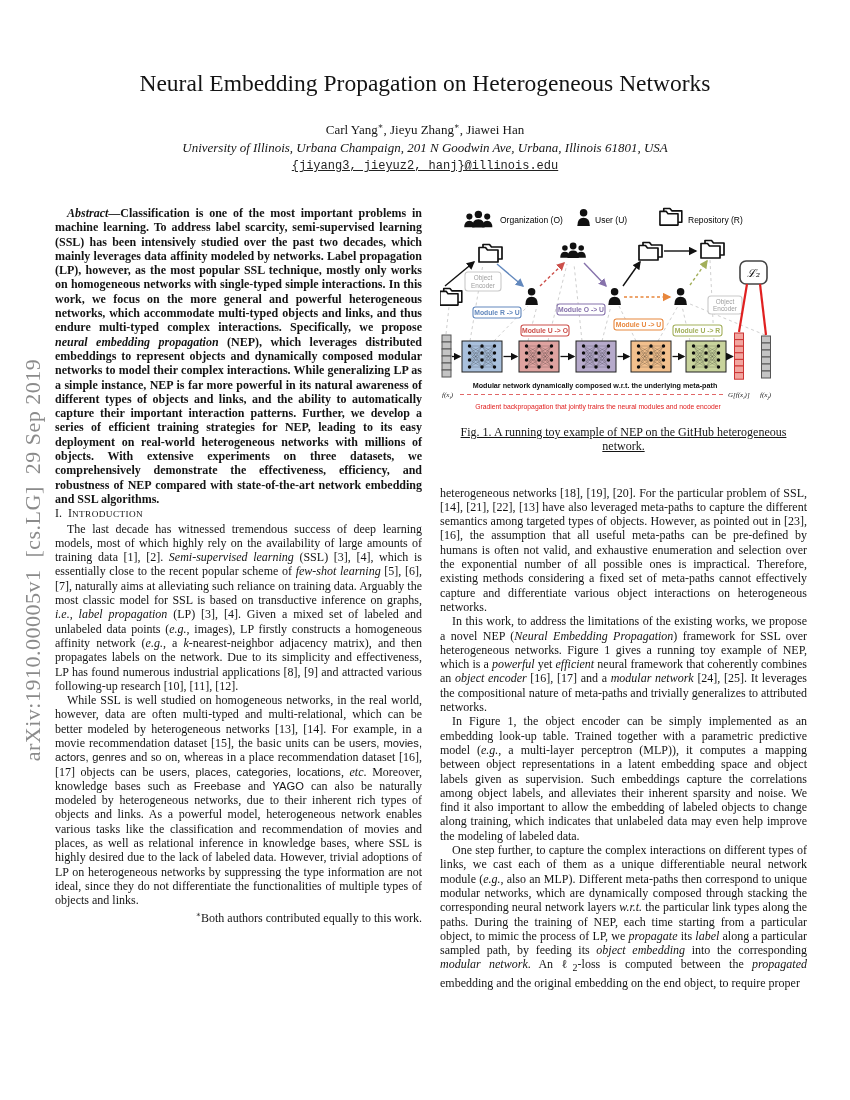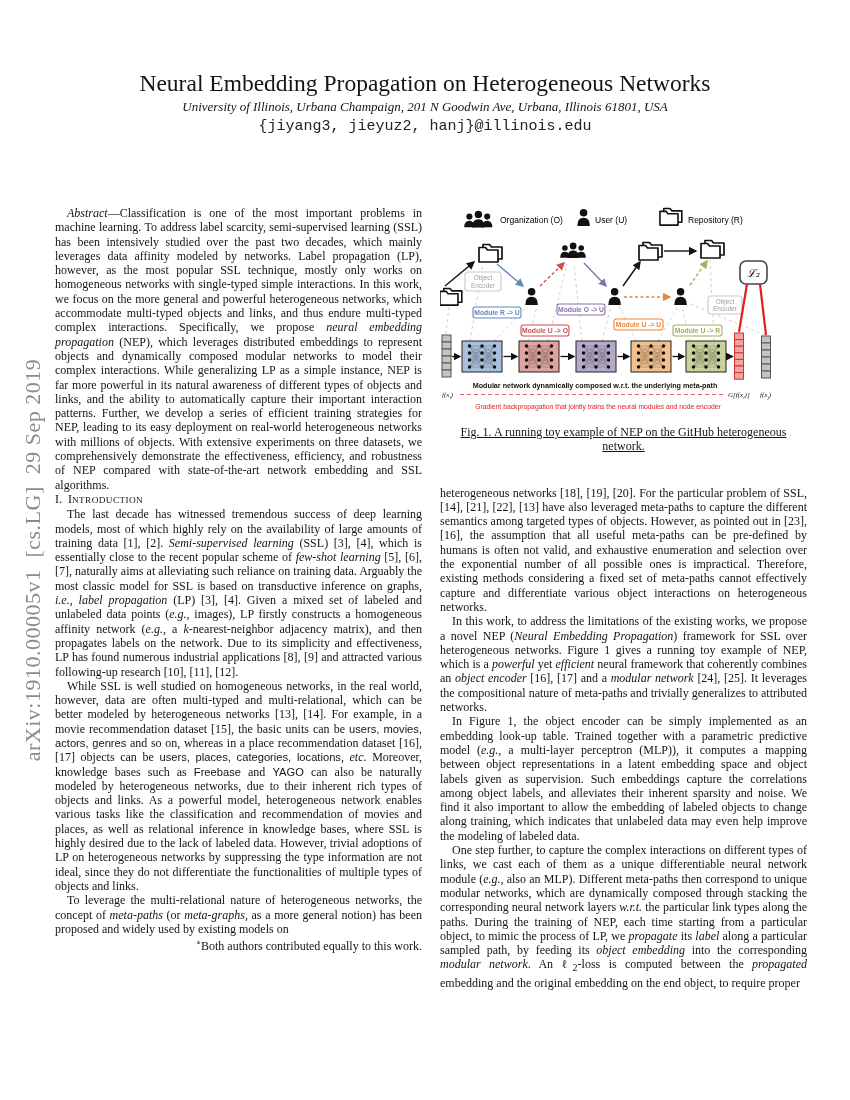--- a/index.html
+++ b/index.html
@@ -4,26 +4,26 @@
 <style>
   html,body{margin:0;padding:0;background:#fff;}
   .page{position:relative;width:850px;height:1100px;background:#fff;overflow:hidden;
         font-family:"Liberation Serif","DejaVu Serif",serif;color:#141414;}
   .arxiv-strip{position:absolute;top:560px;left:33px;transform:translate(-50%,-50%) rotate(-90deg);
         white-space:pre;font-size:22px;color:#8b8b8b;letter-spacing:.5px;}
   .header{position:absolute;top:70px;left:0;width:850px;text-align:center;}
   .title{font-size:23.5px;font-weight:normal;margin:0;}
   .authors{font-size:13px;margin-top:24px;}
   .affiliation{font-size:13px;font-style:italic;margin-top:2px;}
-  .emails{font-family:"Liberation Mono","DejaVu Sans Mono",monospace;font-size:15px;margin-top:3px;color:#222;}
+  .emails{font-family:"Liberation Mono","DejaVu Sans Mono",monospace;font-size:12px;margin-top:3px;color:#222;text-decoration:underline;}
   .columns{position:absolute;left:55px;top:206px;width:752px;display:flex;gap:18px;align-items:flex-start;}
   .col{width:368px;text-align:justify;}
   .col p{margin:0;text-indent:12px;font-size:12px;line-height:14.3px;}
   .col p.no-indent{text-indent:0;margin-top:32px;}
-  .abstract{font-weight:normal;font-size:11.2px;line-height:13.9px;}
+  .abstract{font-weight:bold;font-size:11.2px;line-height:13.9px;}
   .section-heading{font-size:12.5px;margin:10px 0 7px 0;text-indent:0 !important;}
   .sc{font-size:77%;letter-spacing:.4px;}
   .sf{font-family:"Liberation Sans","DejaVu Sans",sans-serif;font-size:93%;}
   .footnote{font-size:10.5px;margin-top:12px;text-indent:8px !important;text-align:right;}
   .fig-caption{font-size:9.8px;line-height:12px;margin:7px 0 10px 0;text-indent:0 !important;text-align:center;text-decoration:underline;}
   sup{font-size:65%;}
   svg text{font-family:"Liberation Sans","DejaVu Sans",sans-serif;}
   .fold{fill:#fff;stroke:#111;stroke-width:1.7;stroke-linejoin:round;}
   .enc-box{fill:#fff;stroke:#c9c9c9;stroke-width:1.1;}
   .enc-txt{fill:#a0a0a0;font-size:6.4px;text-anchor:middle;}
@@ -34,32 +34,32 @@
 </style>
 </head>
 <body>
 
 <div class="page">
 
   <div class="arxiv-strip">arXiv:1910.00005v1  [cs.LG]  29 Sep 2019</div>
 
   <div class="header">
     <h1 class="title">Neural Embedding Propagation on Heterogeneous Networks</h1>
+    <div class="authors">Carl Yang<sup>∗</sup>, Jieyu Zhang<sup>∗</sup>, Jiawei Han</div>
     <div class="affiliation">University of Illinois, Urbana Champaign, 201 N Goodwin Ave, Urbana, Illinois 61801, USA</div>
     <div class="emails">{jiyang3, jieyuz2, hanj}@illinois.edu</div>
   </div>
 
   <div class="columns">
 
     <div class="col">
       <p class="abstract"><i>Abstract</i>—Classification is one of the most important problems in machine learning. To address label scarcity, semi-supervised learning (SSL) has been intensively studied over the past two decades, which mainly leverages data affinity modeled by networks. Label propagation (LP), however, as the most popular SSL technique, mostly only works on homogeneous networks with single-typed simple interactions. In this work, we focus on the more general and powerful heterogeneous networks, which accommodate multi-typed objects and links, and thus endure multi-typed complex interactions. Specifically, we propose <i>neural embedding propagation</i> (NEP), which leverages distributed embeddings to represent objects and dynamically composed modular networks to model their complex interactions. While generalizing LP as a simple instance, NEP is far more powerful in its natural awareness of different types of objects and links, and the ability to automatically capture their important interaction patterns. Further, we develop a series of efficient training strategies for NEP, leading to its easy deployment on real-world heterogeneous networks with millions of objects. With extensive experiments on three datasets, we comprehensively demonstrate the effectiveness, efficiency, and robustness of NEP compared with state-of-the-art network embedding and SSL algorithms.</p>
       <p class="section-heading">I.&nbsp;&nbsp;I<span class="sc">NTRODUCTION</span></p>
       <p>The last decade has witnessed tremendous success of deep learning models, most of which highly rely on the availability of large amounts of training data [1], [2]. <i>Semi-supervised learning</i> (SSL) [3], [4], which is essentially close to the recent popular scheme of <i>few-shot learning</i> [5], [6], [7], naturally aims at alleviating such reliance on training data. Arguably the most classic model for SSL is based on transductive inference on graphs, <i>i.e.</i>, <i>label propagation</i> (LP) [3], [4]. Given a mixed set of labeled and unlabeled data points (<i>e.g.</i>, images), LP firstly constructs a homogeneous affinity network (<i>e.g.</i>, a <i>k</i>-nearest-neighbor adjacency matrix), and then propagates labels on the network. Due to its simplicity and effectiveness, LP has found numerous industrial applications [8], [9] and attracted various following-up research [10], [11], [12].</p>
       <p>While SSL is well studied on homogeneous networks, in the real world, however, data are often multi-typed and multi-relational, which can be better modeled by heterogeneous networks [13], [14]. For example, in a movie recommendation dataset [15], the basic units can be <span class="sf">users, movies, actors, genres</span> and so on, whereas in a place recommendation dataset [16], [17] objects can be <span class="sf">users, places, categories, locations</span>, <i>etc</i>. Moreover, knowledge bases such as <span class="sf">Freebase</span> and <span class="sf">YAGO</span> can also be naturally modeled by heterogeneous networks, due to their inherent rich types of objects and links. As a powerful model, heterogeneous network enables various tasks like the classification and recommendation of movies and places, as well as relational inference in knowledge bases, where SSL is highly desired due to the lack of labeled data. However, trivial adoptions of LP on heterogeneous networks by suppressing the type information are not ideal, since they do not differentiate the functionalities of multiple types of objects and links.</p>
-      <p>To leverage the multi-relational nature of heterogeneous networks, the concept of <i>meta-paths</i> (or <i>meta-graphs</i>, as a more general notion) has been proposed and widely used by existing models on</p>
       <p class="footnote"><sup>∗</sup>Both authors contributed equally to this work.</p>
     </div>
 
     <div class="col">
 
       <svg width="364" height="215" viewBox="0 0 364 215">
         <defs>
           <g id="icon-folder">
             <path class="fold" d="M5,0.5 h6.5 l2,2.5 h10.5 v12 h-19 z"></path>
             <path class="fold" d="M1,3.5 h6.5 l2,2.5 h10.5 v12 h-19 z"></path>

